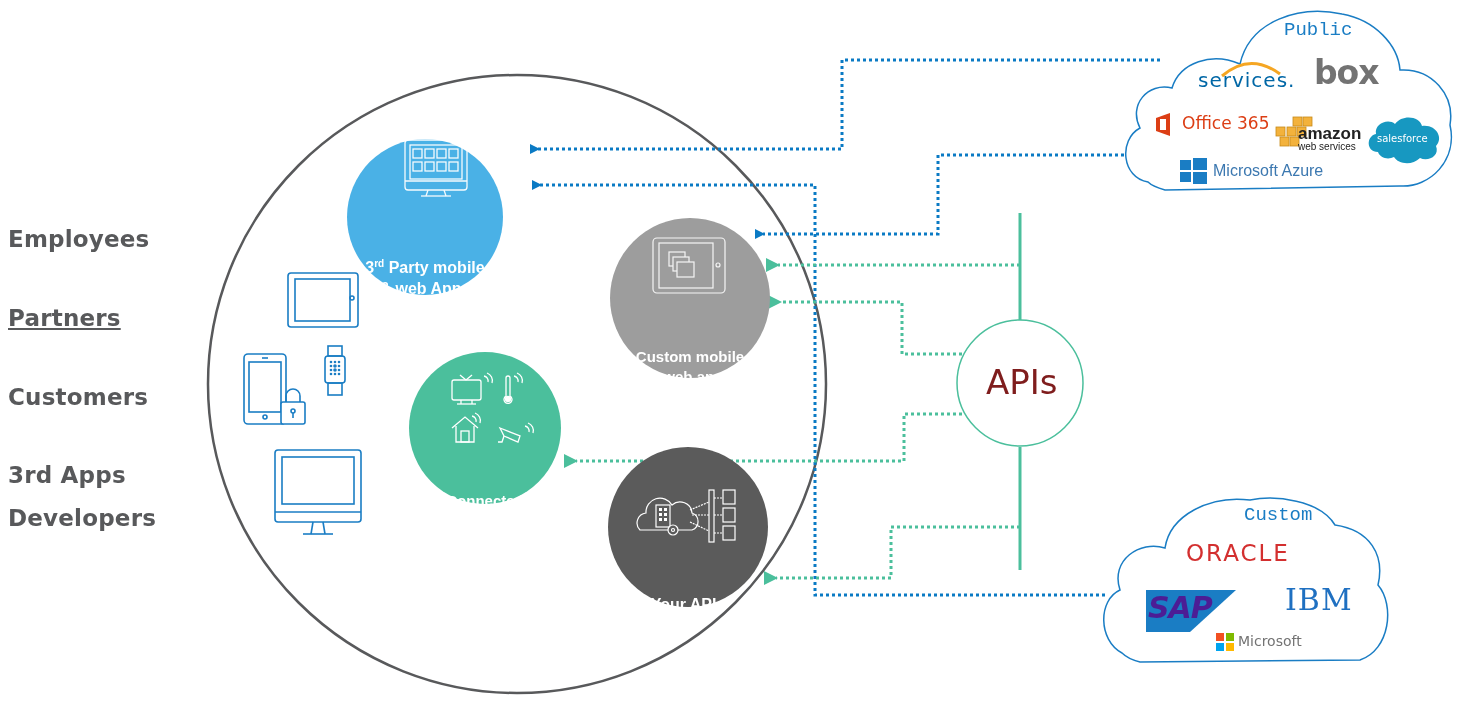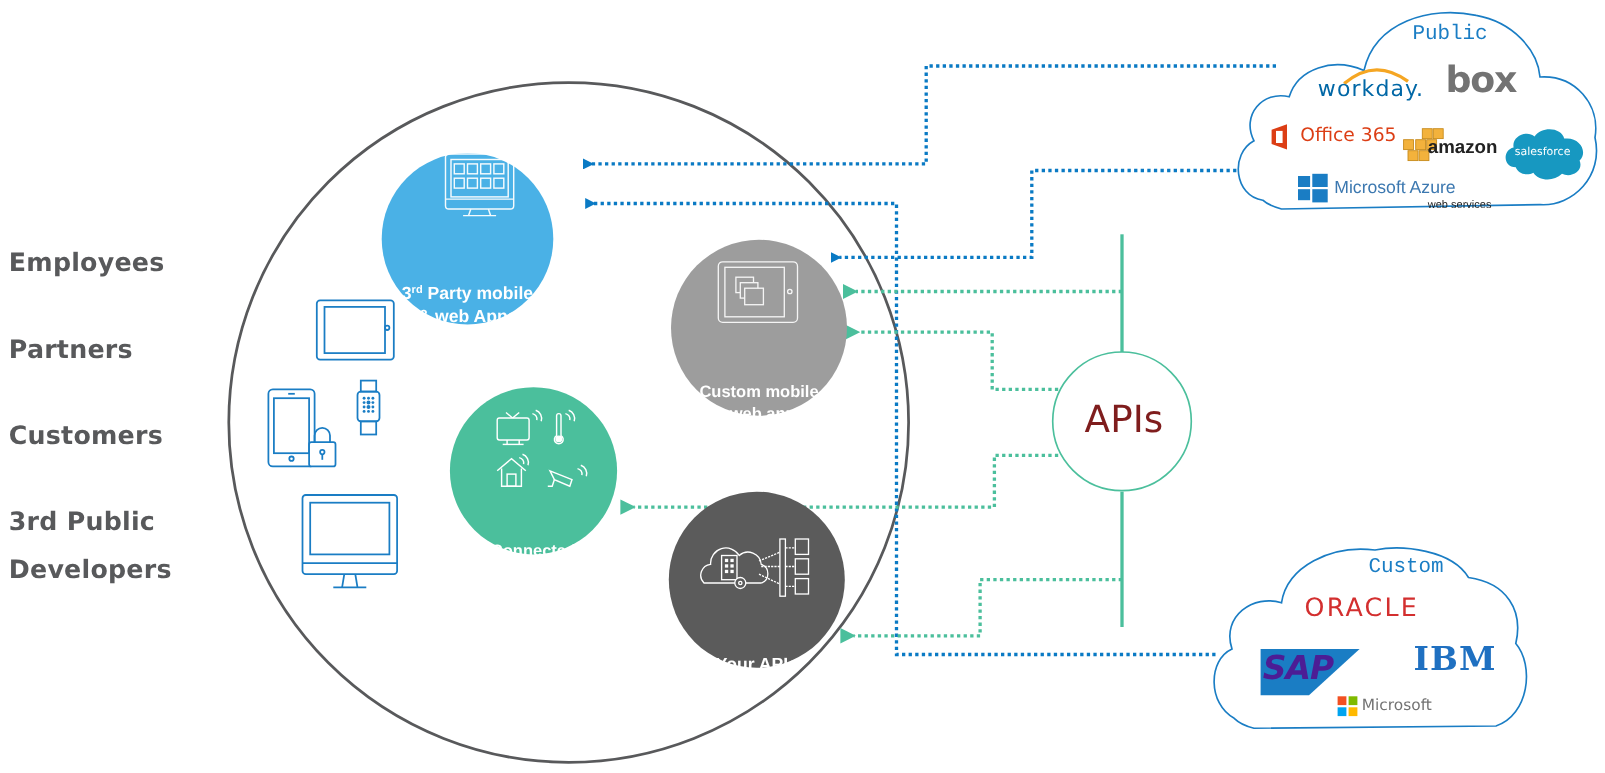--- a/index.html
+++ b/index.html
@@ -204,23 +204,23 @@
   <path d="M1146,590 L1236,590 L1190,632 L1146,632 Z" fill="#1a7dc4"></path>
   <g>
     <rect x="1216" y="633" width="8" height="8" fill="#f25022"></rect>
     <rect x="1226" y="633" width="8" height="8" fill="#7fba00"></rect>
     <rect x="1216" y="643" width="8" height="8" fill="#00a4ef"></rect>
     <rect x="1226" y="643" width="8" height="8" fill="#ffb900"></rect>
   </g>
 </svg>
 
 <div class="audience" style="top:226px;">Employees</div>
-<div class="audience" style="top:305px;">Partners</div>
+<div class="audience" style="top:305px;text-decoration:underline;">Partners</div>
 <div class="audience" style="top:384px;">Customers</div>
-<div class="audience" style="top:462px;">3rd Public</div>
+<div class="audience" style="top:462px;">3rd Apps</div>
 <div class="audience" style="top:505px;">Developers</div>
 
 <div class="node-label" style="left:347px; top:216px; width:156px; font-size:16px;">
   <div><span>3</span><sup>rd</sup><span> Party mobile</span></div>
   <div>&amp; web Apps</div>
 </div>
 <div class="node-label" style="left:610px; top:306px; width:160px; font-size:15px;">
   <div>Custom mobile</div>
   <div>&amp; web apps</div>
 </div>
@@ -228,25 +228,25 @@
   <div>Connected</div>
   <div>Products</div>
 </div>
 <div class="node-label" style="left:608px; top:554px; width:160px; font-size:16px;">
   <div>Your APIs</div>
 </div>
 
 <div class="apis-label" style="left:986px; top:362px;">APIs</div>
 
 <div class="cloud-title" style="left:1284px; top:19px;">Public</div>
-<div class="logo-text" style="left:1198px; top:68px; font-family:'DejaVu Sans',sans-serif; font-size:20px; color:#0067a6; letter-spacing:1px;">workday.</div>
+<div class="logo-text" style="left:1198px; top:68px; font-family:'DejaVu Sans',sans-serif; font-size:20px; color:#0067a6; letter-spacing:1px;">services.</div>
 <div class="logo-text" style="left:1314px; top:53px; font-family:'DejaVu Sans',sans-serif; font-weight:bold; font-size:33px; color:#737373; letter-spacing:-1px;">box</div>
 <div class="logo-text" style="left:1182px; top:113px; font-family:'DejaVu Sans',sans-serif; font-size:17px; color:#dc3e15;">Office 365</div>
 <div class="logo-text" style="left:1298px; top:124px; font-family:'Liberation Sans',sans-serif; font-weight:bold; font-size:17px; color:#222222;">amazon</div>
-<div class="logo-text" style="left:1298px; top:141px; font-family:'Liberation Sans',sans-serif; font-size:10px; color:#222222;margin-top:40px;">web services</div>
+<div class="logo-text" style="left:1298px; top:141px; font-family:'Liberation Sans',sans-serif; font-size:10px; color:#222222;">web services</div>
 <div class="logo-text" style="left:1377px; top:133px; font-family:'DejaVu Sans',sans-serif; font-size:10px; color:#ffffff;">salesforce</div>
 <div class="logo-text" style="left:1213px; top:162px; font-family:Liberation Sans, sans-serif; font-size:16px; color:#3c78b0;">Microsoft Azure</div>
 
 <div class="cloud-title" style="left:1244px; top:504px;">Custom</div>
 <div class="logo-text" style="left:1186px; top:540px; font-family:'DejaVu Sans',sans-serif; font-size:23px; color:#d32f2f; letter-spacing:2px;">ORACLE</div>
 <div class="logo-text" style="left:1148px; top:590px; font-family:'DejaVu Sans',sans-serif; font-weight:bold; font-style:italic; font-size:30px; color:#4c1d95; letter-spacing:-1px;">SAP</div>
-<div class="logo-text" style="left:1285px; top:582px; font-family:'DejaVu Serif',serif; font-weight:bold; font-size:30px; color:#1f70c1; letter-spacing:1px;">IBM</div>
+<div class="logo-text" style="left:1285px; top:582px; font-family:'DejaVu Serif',serif; font-weight:normal; font-size:30px; color:#1f70c1; letter-spacing:1px;">IBM</div>
 <div class="logo-text" style="left:1238px; top:633px; font-family:'DejaVu Sans',sans-serif; font-size:14px; color:#737373;">Microsoft</div>
 
 </body></html>

